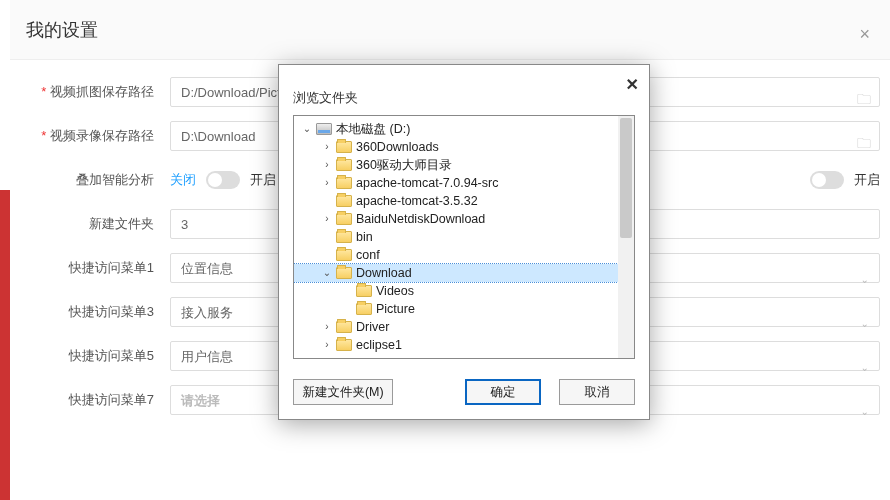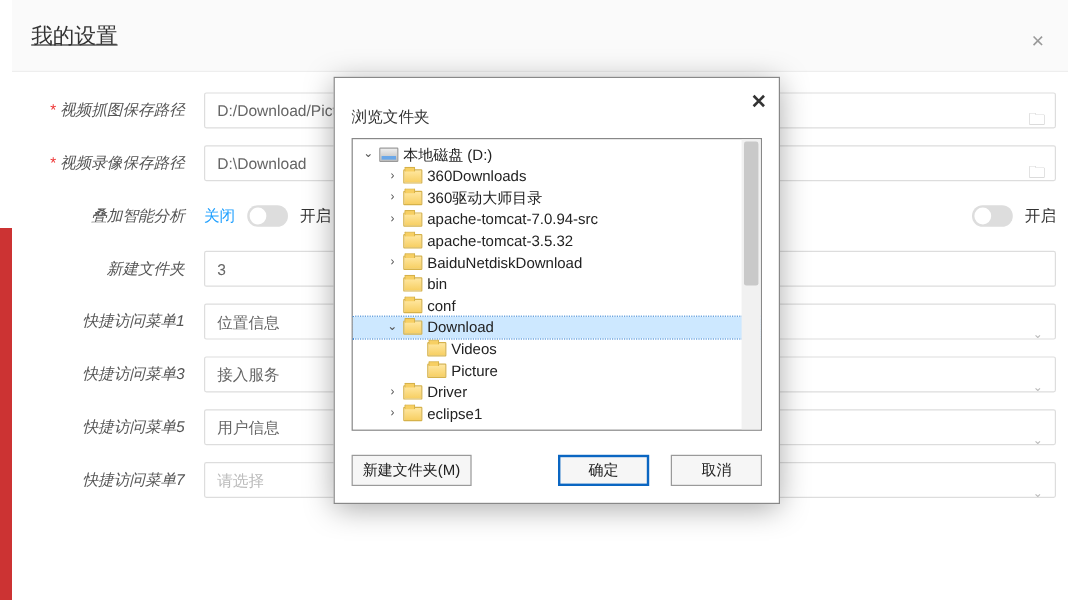--- a/index.html
+++ b/index.html
@@ -2,34 +2,34 @@
 <html><head>
 <meta charset="utf-8">
 <style>
   * { box-sizing: border-box; }
   html, body { margin:0; padding:0; width:890px; height:500px; font-family:"Microsoft YaHei","PingFang SC",Arial,sans-serif; font-size:13px; color:#333; background:#eee; overflow:hidden; }
   .page { position:relative; width:890px; height:500px; background:#fff; }
   .leftbar { position:absolute; left:0; top:0; width:10px; height:500px; background:#c33; }
   .leftbar::before { content:""; position:absolute; left:0; top:0; width:10px; height:190px; background:#fff; }
 
   .header { position:absolute; left:10px; right:0; top:0; height:60px; background:#fafafa; border-bottom:1px solid #eee; }
-  .header h1 { margin:0; padding:18px 0 0 16px; font-size:18px; font-weight:normal; color:#333;text-decoration:underline; }
+  .header h1 { margin:0; padding:18px 0 0 16px; font-size:18px; font-weight:normal; color:#333; }
   .close-x { position:absolute; right:20px; top:24px; font-size:18px; color:#999; cursor:pointer; }
 
   .form { position:absolute; left:10px; right:10px; top:70px; }
   .row { display:flex; align-items:center; height:44px; }
-  .lab { width:160px; text-align:right; padding-right:16px; color:#555;font-style:italic; }
+  .lab { width:160px; text-align:right; padding-right:16px; color:#555; }
   .req::before { content:"* "; color:#e33; }
   .field { flex:1; display:flex; align-items:center; }
   .inp, .sel { height:30px; line-height:30px; border:1px solid #ddd; border-radius:2px; padding:0 10px; background:#fff; color:#666; position:relative; }
   .inp { flex:1; }
   .sel { flex:1; }
   .folder-ico { position:absolute; right:8px; top:6px; color:#bbb; font-size:14px; }
   .chev { position:absolute; right:10px; top:11px; color:#bbb; font-size:10px; }
-  .placeholder { color:#bbb; }
+  .placeholder { color:#bbb;font-weight:bold; }
 
   .split { display:flex; gap:16px; flex:1; }
   .half { flex:1; position:relative; }
   .toggle { width:34px; height:18px; border-radius:9px; background:#ddd; position:relative; }
   .toggle::after { content:""; position:absolute; width:14px; height:14px; border-radius:50%; background:#fff; top:2px; left:2px; }
   .offtxt { color:#1e9fff; }
 
   
   .dialog { position:absolute; left:278px; top:64px; width:372px; background:#fff; border:1px solid #888; box-shadow:0 4px 24px rgba(0,0,0,.35); z-index:20; }
   .dlg-head { padding:24px 14px 4px; font-size:13px; color:#333; position:relative; }

